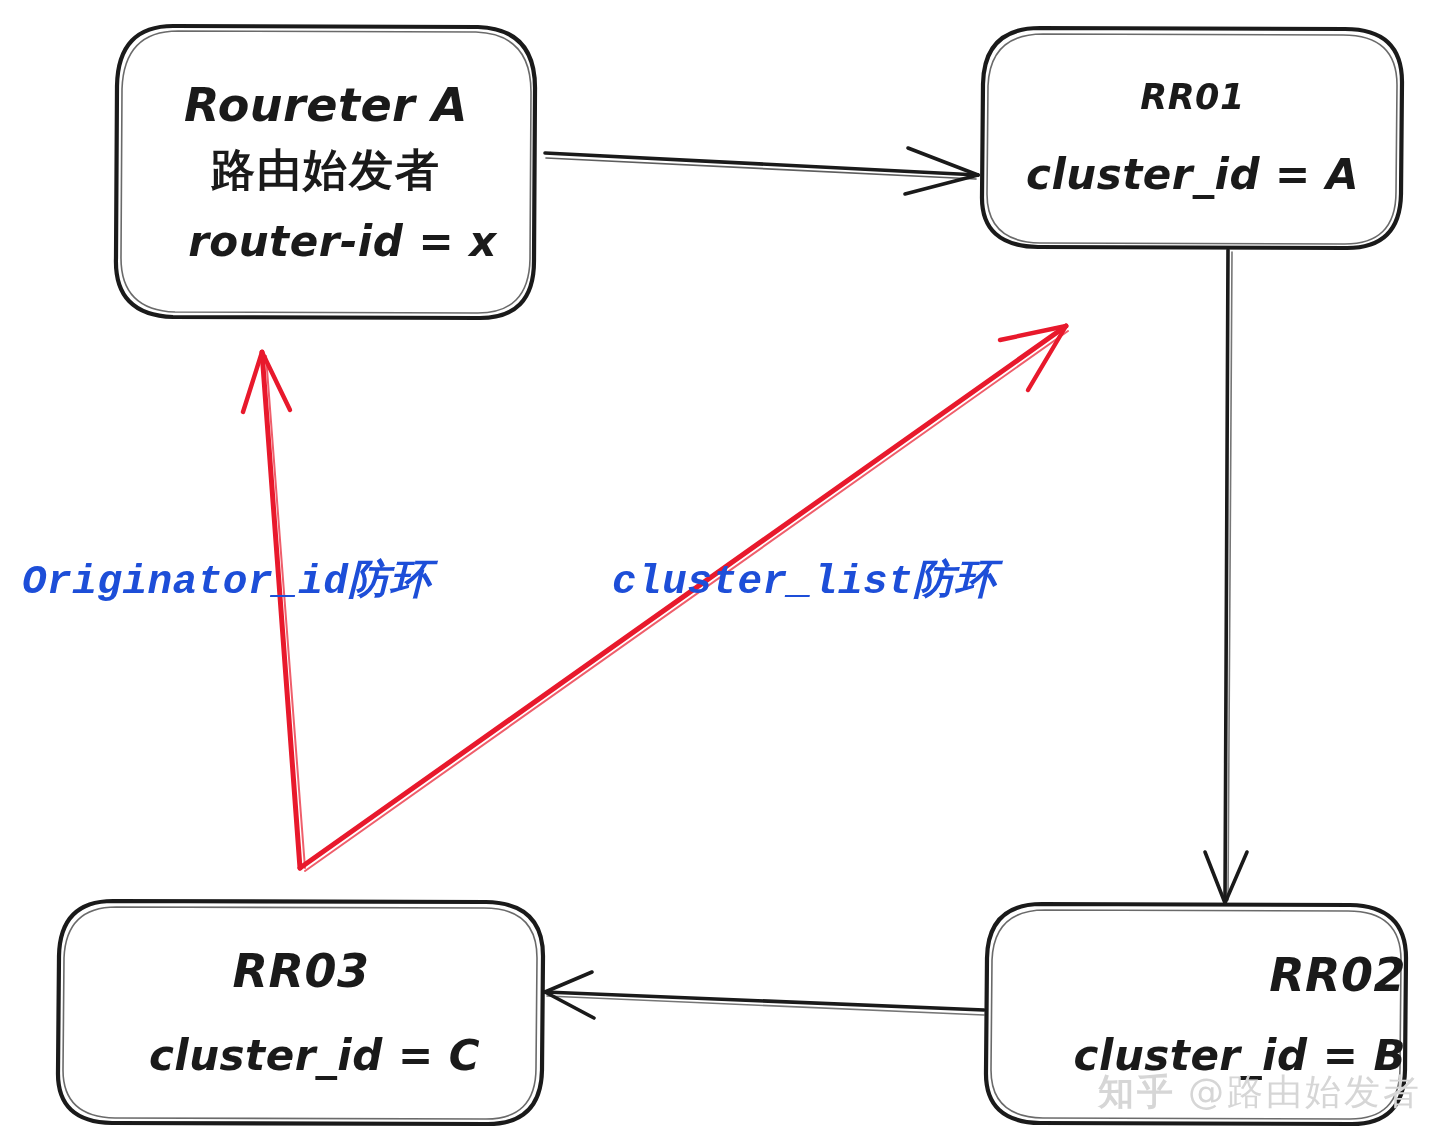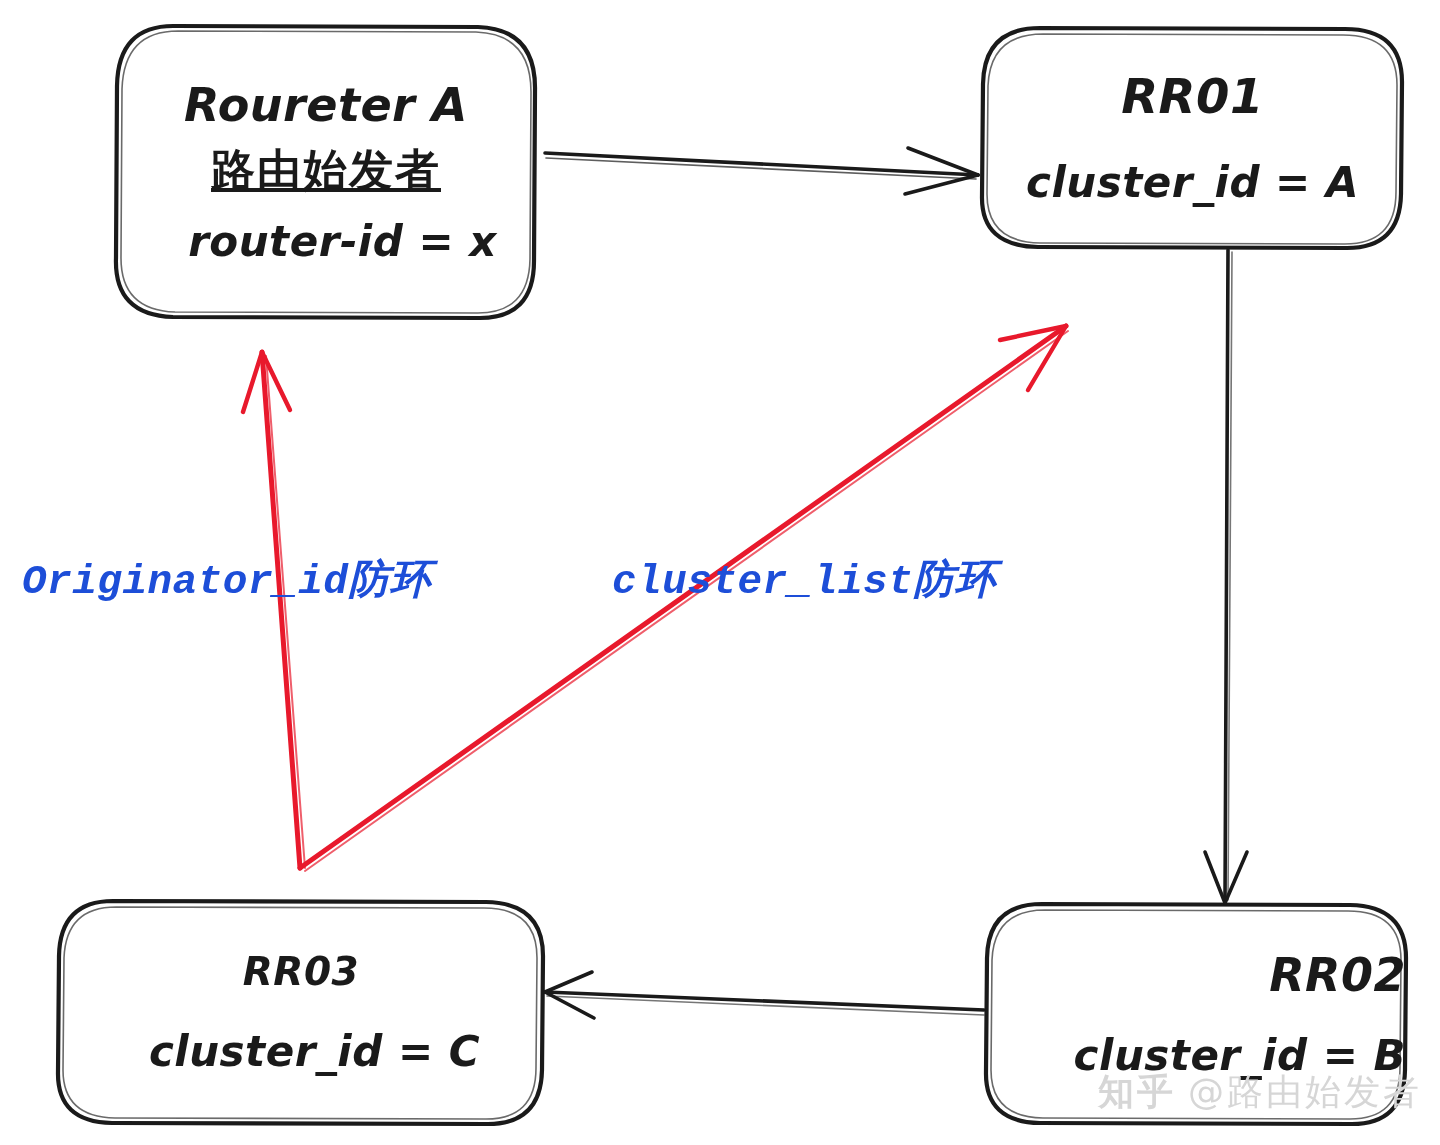--- a/index.html
+++ b/index.html
@@ -41,21 +41,20 @@
   .latin {
     font-family: "DejaVu Sans", sans-serif;
     font-style: italic;
     font-weight: 600;
     letter-spacing: 0.5px;
   }
   .cjk {
     font-family: "DejaVu Sans", sans-serif;
     font-weight: 700;
     letter-spacing: 2px;
-    text-decoration: underline;
   }
   .edge-label {
     position: absolute;
     color: #1d4ed8;
     font-family: Liberation Mono, monospace;
     font-style: italic;
     font-weight: 600;
     font-size: 41px;
     white-space: nowrap;
     letter-spacing: 0.5px;
@@ -141,31 +140,31 @@
   </g>
 </svg>
 
 <div class="node-box" style="left:117px; top:26px; width:418px; height:292px;">
   <span class="node-line latin" style="font-size:46px;">Roureter A</span>
   <span class="node-line cjk" style="font-size:44px; margin-top:8px;">路由始发者</span>
   <span class="node-line latin" style="font-size:42px; margin-top:16px;margin-left:33px;">router-id = x</span>
 </div>
 
 <div class="node-box" style="left:983px; top:28px; width:419px; height:220px;">
-  <span class="node-line latin" style="font-size:48px;">RR01</span>
+  <span class="node-line latin" style="font-size:35px;">RR01</span>
   <span class="node-line latin" style="font-size:42px; margin-top:28px;">cluster_id = A</span>
 </div>
 
 <div class="node-box" style="left:987px; top:904px; width:419px; height:220px;align-items:flex-end;">
   <span class="node-line latin" style="font-size:46px;">RR02</span>
   <span class="node-line latin" style="font-size:42px; margin-top:24px;">cluster_id = B</span>
 </div>
 
 <div class="node-box" style="left:59px; top:901px; width:484px; height:223px;">
-  <span class="node-line latin" style="font-size:39px;">RR03</span>
+  <span class="node-line latin" style="font-size:46px;">RR03</span>
   <span class="node-line latin" style="font-size:42px; margin-top:28px;margin-left:27px;">cluster_id = C</span>
 </div>
 
 <div class="edge-label" style="left:22px; top:552px;">Originator_id防环</div>
 
 <div class="edge-label" style="left:612px; top:552px;">cluster_list防环</div>
 
 <div class="watermark">
   <span class="wm-logo">知乎</span>
   <span>@路由始发者</span>

